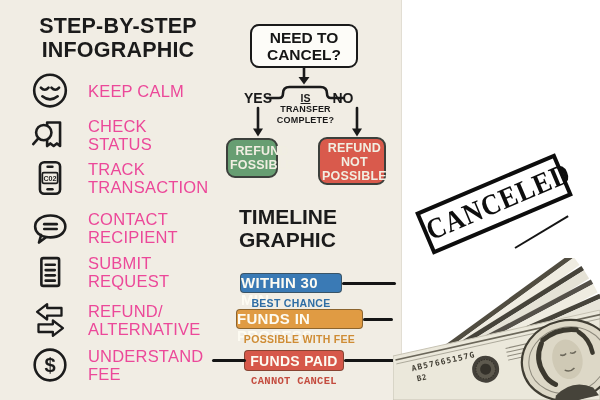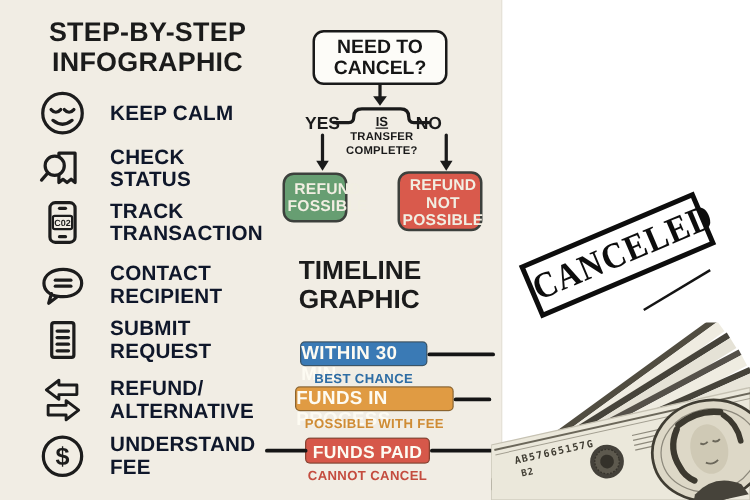--- a/index.html
+++ b/index.html
@@ -11,21 +11,21 @@
   
   .main-title{position:absolute;left:8px;top:15px;width:220px;margin:0;text-align:center;
     font-size:21.5px;line-height:23.5px;font-weight:700;color:#1b1b1b;letter-spacing:.2px;}
   .step{position:absolute;left:27px;display:flex;align-items:center;gap:15px;height:46px;}
   .step-icon{width:46px;height:46px;flex:none;}
   .step-icon svg{width:100%;height:100%;}
   .ic{stroke:#1c1c1c;stroke-width:2.7;fill:none;stroke-linecap:round;stroke-linejoin:round;}
   .ic-fill{fill:#f1ede4;}
   .ic-thin{stroke-width:1.8;}
   .ic-text{font-family:"Liberation Sans",sans-serif;font-weight:700;fill:#1c1c1c;stroke:none;}
-  .step-label{font-weight:700;font-size:16.5px;line-height:18.5px;letter-spacing:.2px;color:#0f172a;max-width:122px;}
+  .step-label{font-weight:400;font-size:16.5px;line-height:18.5px;letter-spacing:.2px;color:#ec4899;max-width:122px;}
 
   
   .flow-start{position:absolute;left:250px;top:24px;width:108px;height:44px;background:#fdfcf8;
     border:2.5px solid #1a1a1a;border-radius:9px;display:grid;place-items:center;text-align:center;
     font-weight:700;font-size:15.5px;line-height:17px;color:#161616;box-sizing:border-box;padding:2px;}
   .flow-svg{position:absolute;left:210px;top:58px;width:190px;height:84px;}
   .fc{stroke:#1a1a1a;stroke-width:2.6;fill:none;stroke-linecap:round;}
   .fc-head{fill:#1a1a1a;stroke:none;}
   .yes-label,.no-label{position:absolute;top:90px;width:44px;text-align:center;font-weight:700;font-size:14px;color:#1a1a1a;}
   .yes-label{left:236px;} .no-label{left:321px;}
@@ -196,21 +196,21 @@
   <div class="tl-line line-1"></div>
   <div class="pill-note note-1" style="color: rgb(46, 109, 164);">BEST CHANCE</div>
 
   <div class="pill pill-2" style="background-color: rgb(224, 155, 67);">FUNDS IN PROCESS</div>
   <div class="tl-line line-2"></div>
   <div class="pill-note note-2" style="color: rgb(207, 140, 53);">POSSIBLE WITH FEE</div>
 
   <div class="pill pill-3" style="background-color: rgb(214, 88, 74);">FUNDS PAID</div>
   <div class="tl-line line-3a"></div>
   <div class="tl-line line-3b"></div>
-  <div class="pill-note note-3" style="color: rgb(196, 76, 63);">CANNOT CANCEL</div>
+  <div class="pill-note note-3" style="color: rgb(196, 76, 63); font-family: Liberation Mono, monospace;">CANNOT CANCEL</div>
 
   <div class="stamp">
     <span class="stamp-text">CANCELED</span>
   </div>
   <div class="stray-line"></div>
 
   <svg class="money" viewBox="0 0 207 142">
     <g>
       <g transform="rotate(-36 0 150)">
           <rect x="-15" y="129.5" width="250" height="5" fill="#514d41"></rect>

